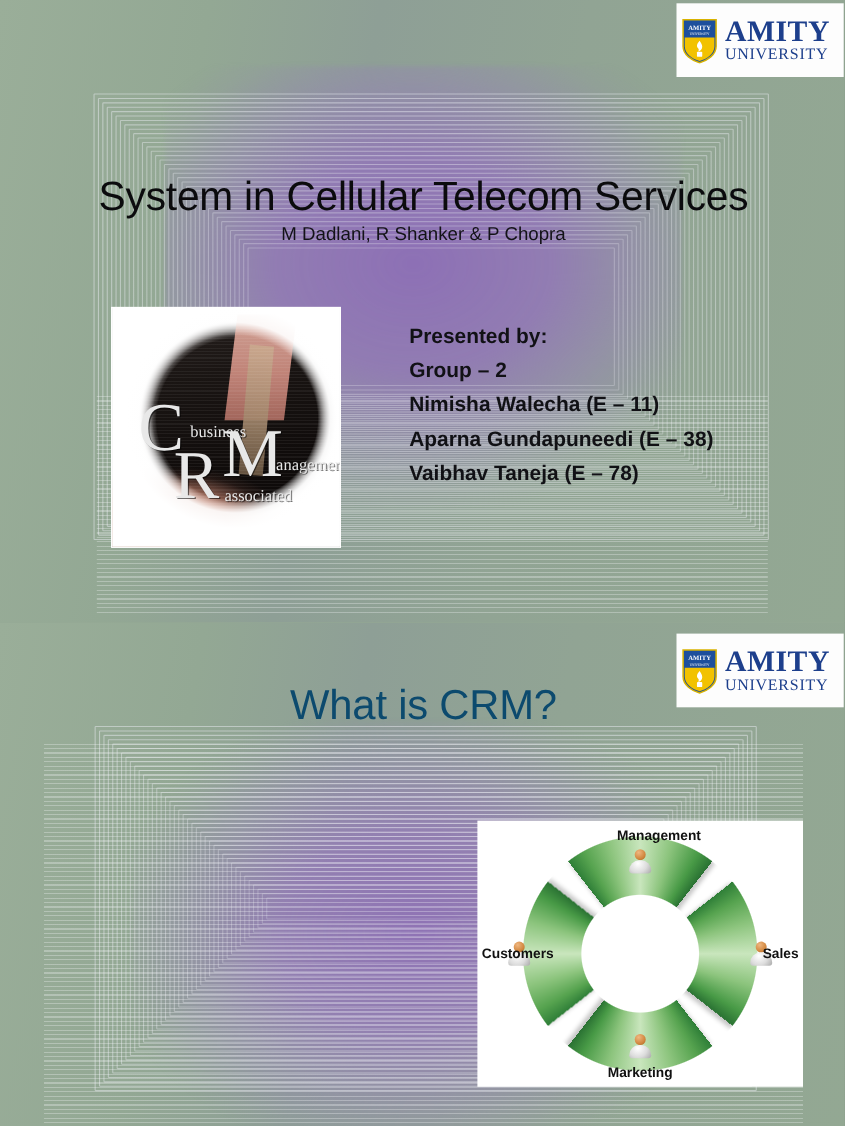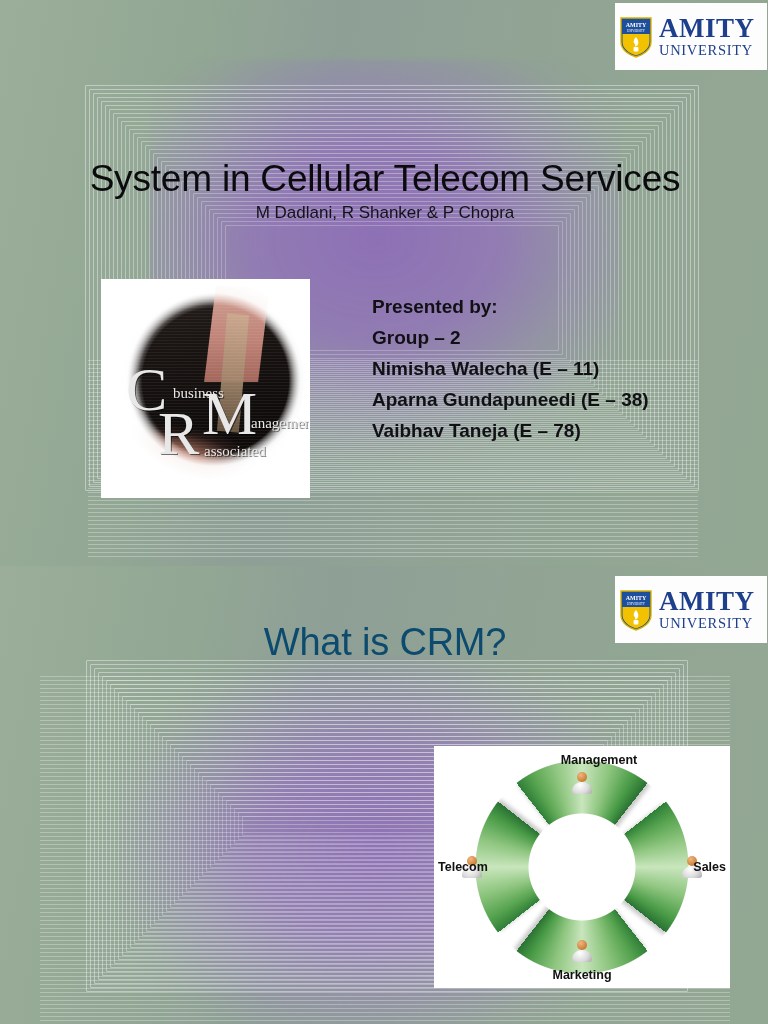--- a/index.html
+++ b/index.html
@@ -519,17 +519,17 @@
       </div>
       <div class="person p-left">
         <div class="head"></div>
           <div class="body"></div>
       </div>
 
 
       <div class="diag-label dl-management">Management</div>
       <div class="diag-label dl-sales">Sales</div>
       <div class="diag-label dl-marketing">Marketing</div>
-      <div class="diag-label dl-services">Telecom</div>
+      <div class="diag-label dl-services">Customers</div>
     </div>
   </div>
 
 </div>
 
 </body></html>

